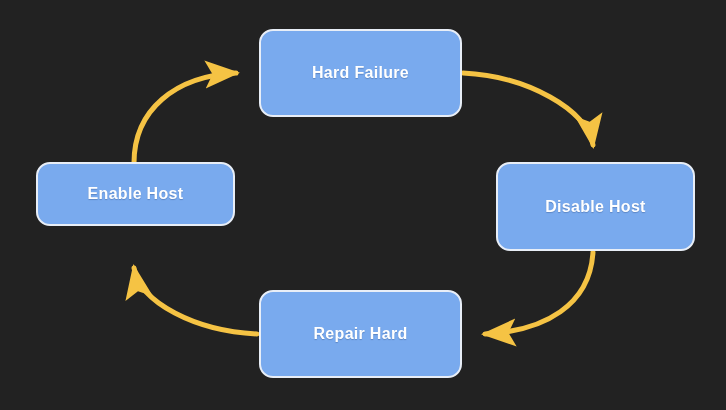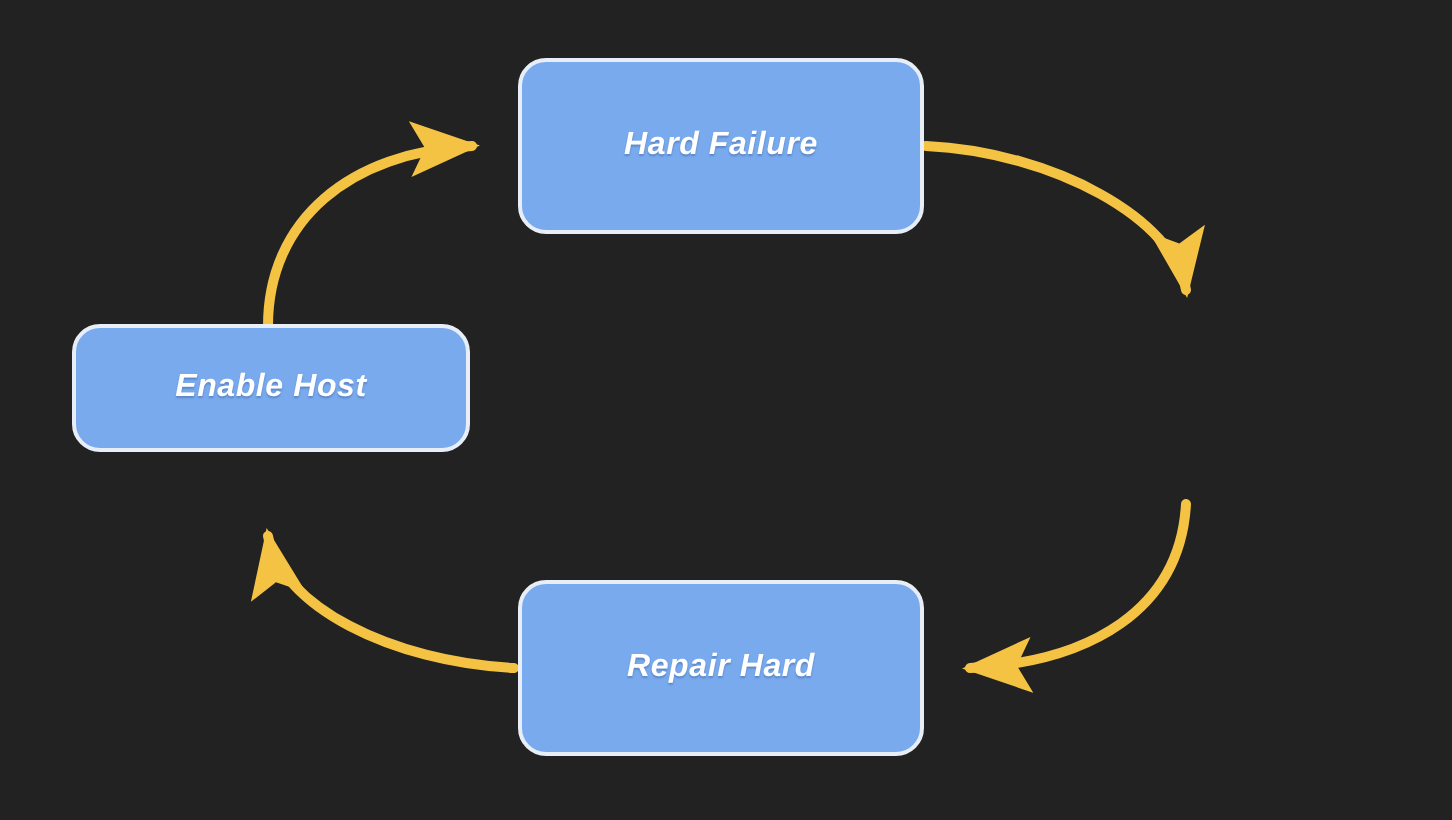--- a/index.html
+++ b/index.html
@@ -34,21 +34,20 @@
     color: #ffffff;
     font-size: 16px;
     font-weight: bold;
     letter-spacing: 0.3px;
     text-shadow: 0 1px 1px rgba(40,70,120,0.35);
     user-select: none;
   }
   .node-label {
     display: block;
     white-space: nowrap;
-    font-style: italic;
   }
   #node-hard-failure {
     left: 259px;
     top: 29px;
     width: 203px;
     height: 88px;
   }
   #node-disable-host {
     left: 496px;
     top: 162px;
@@ -86,20 +85,23 @@
 
     <path d="M 593,252 C 590,305 545,331 485,334" fill="none" stroke="#f5c344" stroke-width="5" stroke-linecap="round" marker-end="url(#arrowhead)"></path>
 
     <path d="M 257,334 C 196,331 140,303 134,268" fill="none" stroke="#f5c344" stroke-width="5" stroke-linecap="round" marker-end="url(#arrowhead)"></path>
   </svg>
 
   <div class="node" id="node-hard-failure">
     <span class="node-label">Hard Failure</span>
   </div>
 
+  <div class="node" id="node-disable-host">
+    <span class="node-label">Disable Host</span>
+  </div>
 
   <div class="node" id="node-repair-host">
     <span class="node-label">Repair Hard</span>
   </div>
 
   <div class="node" id="node-enable-host">
     <span class="node-label">Enable Host</span>
   </div>
 
 </div>

